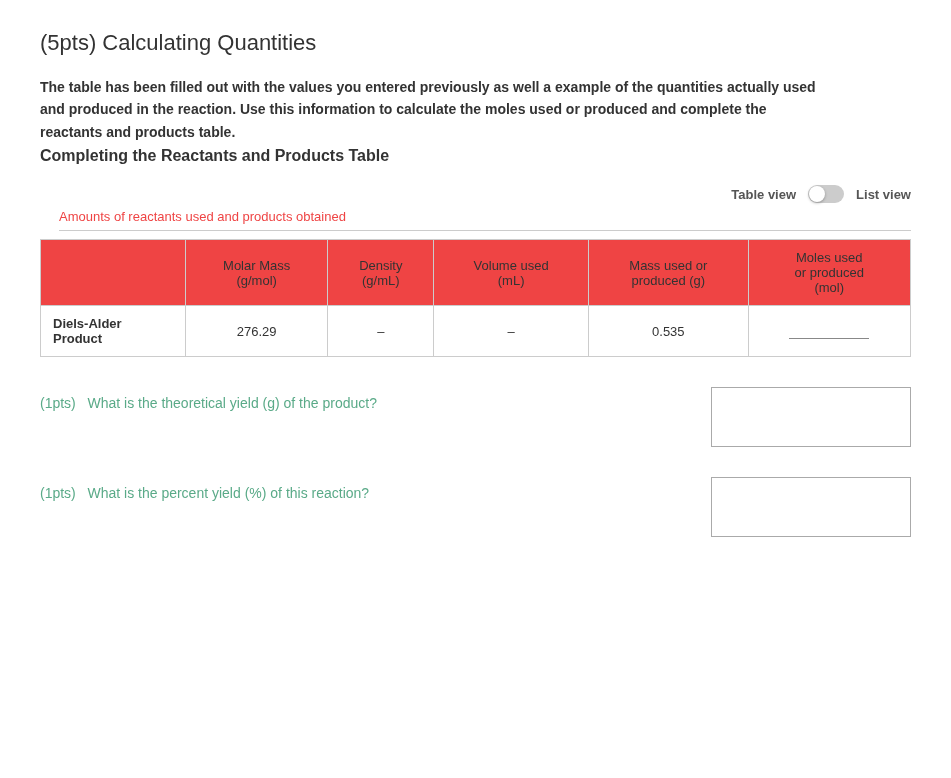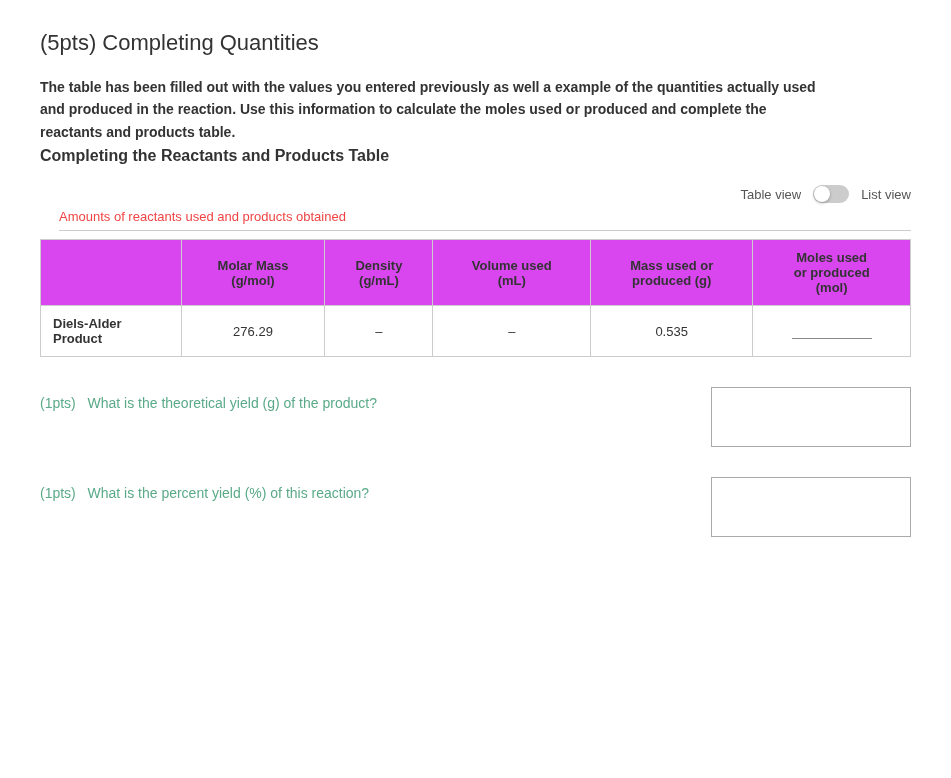--- a/index.html
+++ b/index.html
@@ -39,20 +39,21 @@
       color: #333;
       margin-bottom: 20px;
     }
 
     .view-toggle-row {
       display: flex;
       justify-content: flex-end;
       align-items: center;
       margin-bottom: 6px;
       gap: 12px;
+      font-weight: bold;
     }
 
     .view-label {
       font-size: 13px;
       color: #555;
     }
 
     .toggle-switch {
       width: 36px;
       height: 18px;
@@ -92,23 +93,23 @@
 
     table th, table td {
       border: 1px solid #ccc;
       padding: 10px 12px;
       text-align: center;
       vertical-align: middle;
     }
 
     table th {
       font-size: 13px;
-      font-weight: bold;
-      color: #333;
-      background: #d946ef;
+      font-weight: normal;
+      color: #333;
+      background: #ef4444;
     }
 
     table td {
       font-size: 13px;
     }
 
     table td.row-label {
       text-align: left;
       font-weight: bold;
       font-size: 13px;
@@ -159,21 +160,21 @@
       height: 100%;
       border: none;
       outline: none;
       padding: 4px;
       font-size: 13px;
     }
   </style>
 </head>
 <body>
 
-<h1 class="page-title">(5pts) Completing Quantities</h1>
+<h1 class="page-title">(5pts) Calculating Quantities</h1>
 
 <p class="description">The table has been filled out with the values you entered previously as well a example of the quantities actually used and produced in the reaction. Use this information to calculate the moles used or produced and complete the reactants and products table.</p>
 
 <h2 class="section-title">Completing the Reactants and Products Table</h2>
 
 <div class="view-toggle-row">
   <span class="view-label">Table view</span>
   <div class="toggle-switch"></div>
   <span class="view-label">List view</span>
 </div>

